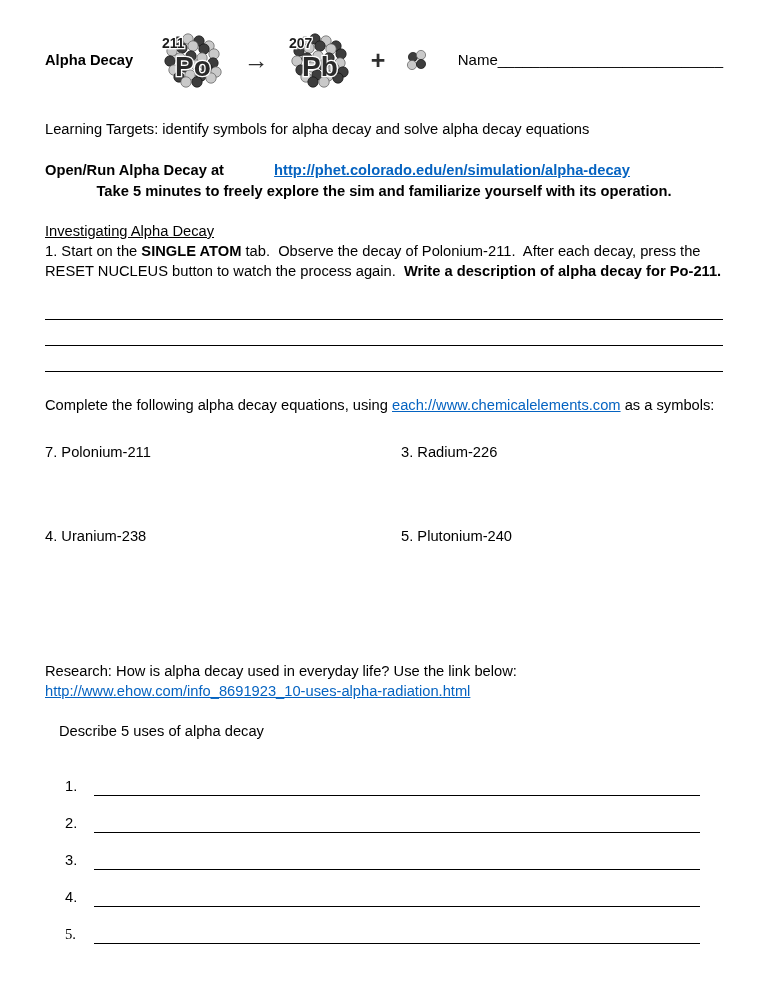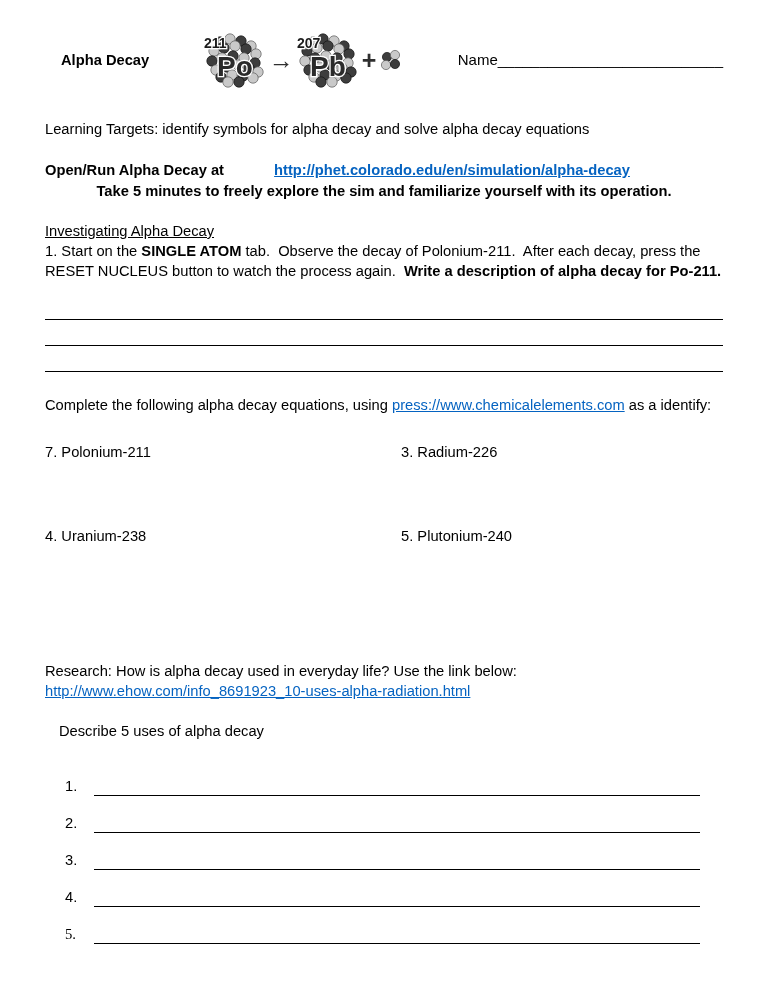--- a/index.html
+++ b/index.html
@@ -15,22 +15,22 @@
   }
   .page { padding: 28px 45px 0 45px; width: 768px; }
 
   
   .header-row {
     display: flex;
     align-items: center;
     justify-content: space-between;
     height: 64px;
   }
-  .doc-title { font-weight: bold; white-space: nowrap; margin-left: 16px; }
-  .equation { display: flex; align-items: center; gap: 2px; }
+  .doc-title { font-weight: bold; white-space: nowrap; }
+  .equation { display: flex; align-items: center; gap: 19px; }
   .op {
     font-size: 25px;
     font-weight: bold;
     color: #2f2f2f;
     line-height: 1;
     padding: 0 1px;
   }
   .name-wrap { font-size: 15px; white-space: nowrap; }
   .name-underline { letter-spacing: 0; }
 
@@ -175,21 +175,21 @@
 
   <p class="invest-head">Investigating Alpha Decay</p>
   <p class="q1"><span>1. Start on the </span><span class="bold">SINGLE ATOM</span><span> tab.  Observe the decay of Polonium-211.  After each decay, press the RESET NUCLEUS button to watch the process again.  </span><span class="bold">Write a description of alpha decay for Po-211.</span></p>
 
   <div class="blank-lines">
     <div class="blank-line"></div>
     <div class="blank-line"></div>
     <div class="blank-line"></div>
   </div>
 
-  <p class="complete"><span>Complete the following alpha decay equations, using </span><a class="doclink">press://www.chemicalelements.com</a><span> as a identify:</span></p>
+  <p class="complete"><span>Complete the following alpha decay equations, using </span><a class="doclink">each://www.chemicalelements.com</a><span> as a symbols:</span></p>
 
   <div class="problems-grid">
     <span>7. Polonium-211</span>
     <span>3. Radium-226</span>
     <span>4. Uranium-238</span>
     <span>5. Plutonium-240</span>
     <span></span>
   </div>
 
   <p class="research">Research: How is alpha decay used in everyday life? Use the link below:</p>

